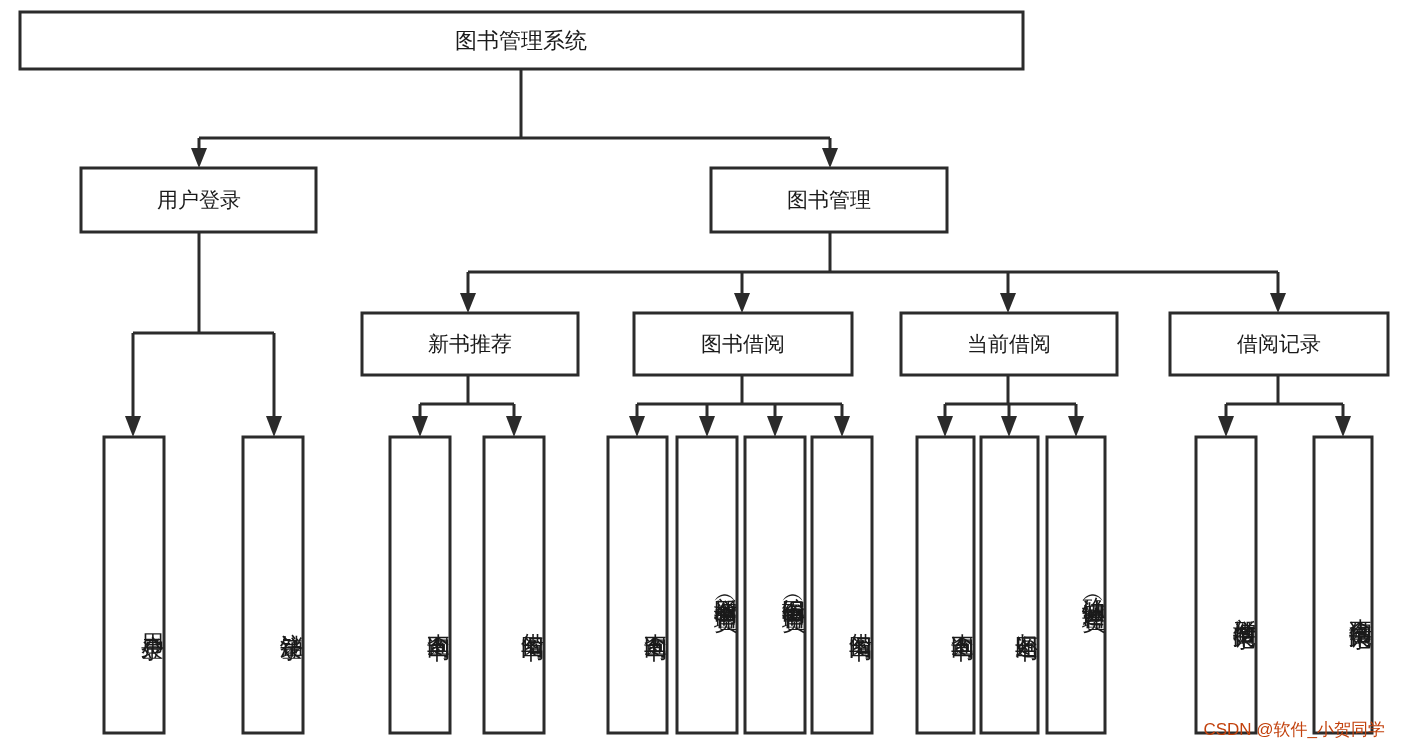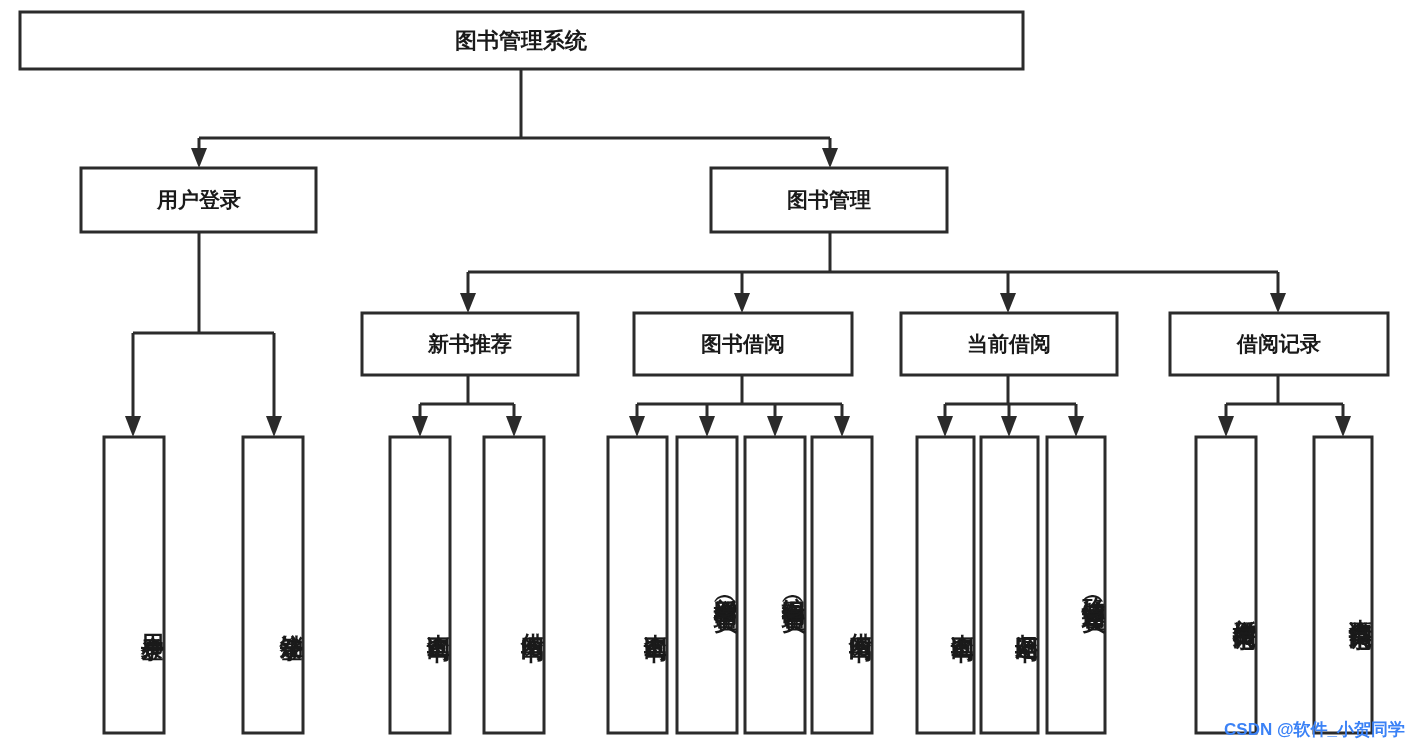--- a/index.html
+++ b/index.html
@@ -11,21 +11,20 @@
     width: 1405px;
     height: 747px;
     overflow: hidden;
     font-family: "Liberation Sans", "DejaVu Sans", sans-serif;
   }
   #diagram-root {
     position: relative;
     width: 1405px;
     height: 747px;
     background: #ffffff;
-    font-weight: bold;
   }
   svg#flow-svg {
     position: absolute;
     left: 0;
     top: 0;
     width: 1405px;
     height: 747px;
     display: block;
   }
   .node-rect {
@@ -67,25 +66,25 @@
     color: #1a1a1a;
     letter-spacing: 2px;
     display: flex;
     align-items: flex-start;
     justify-content: center;
     white-space: nowrap;
     user-select: none;
   }
   .watermark {
     position: absolute;
-    right: 0;
+    right: 20px;
     bottom: 6px;
     font-family: "Liberation Sans", "DejaVu Sans", sans-serif;
     font-size: 17px;
-    color: #3b82f6;
+    color: #c2410c;
     white-space: nowrap;
     user-select: none;
   }
 </style>
 </head>
 <body>
 
 <div id="diagram-root">
 
   <svg id="flow-svg" viewBox="0 0 1405 747">

